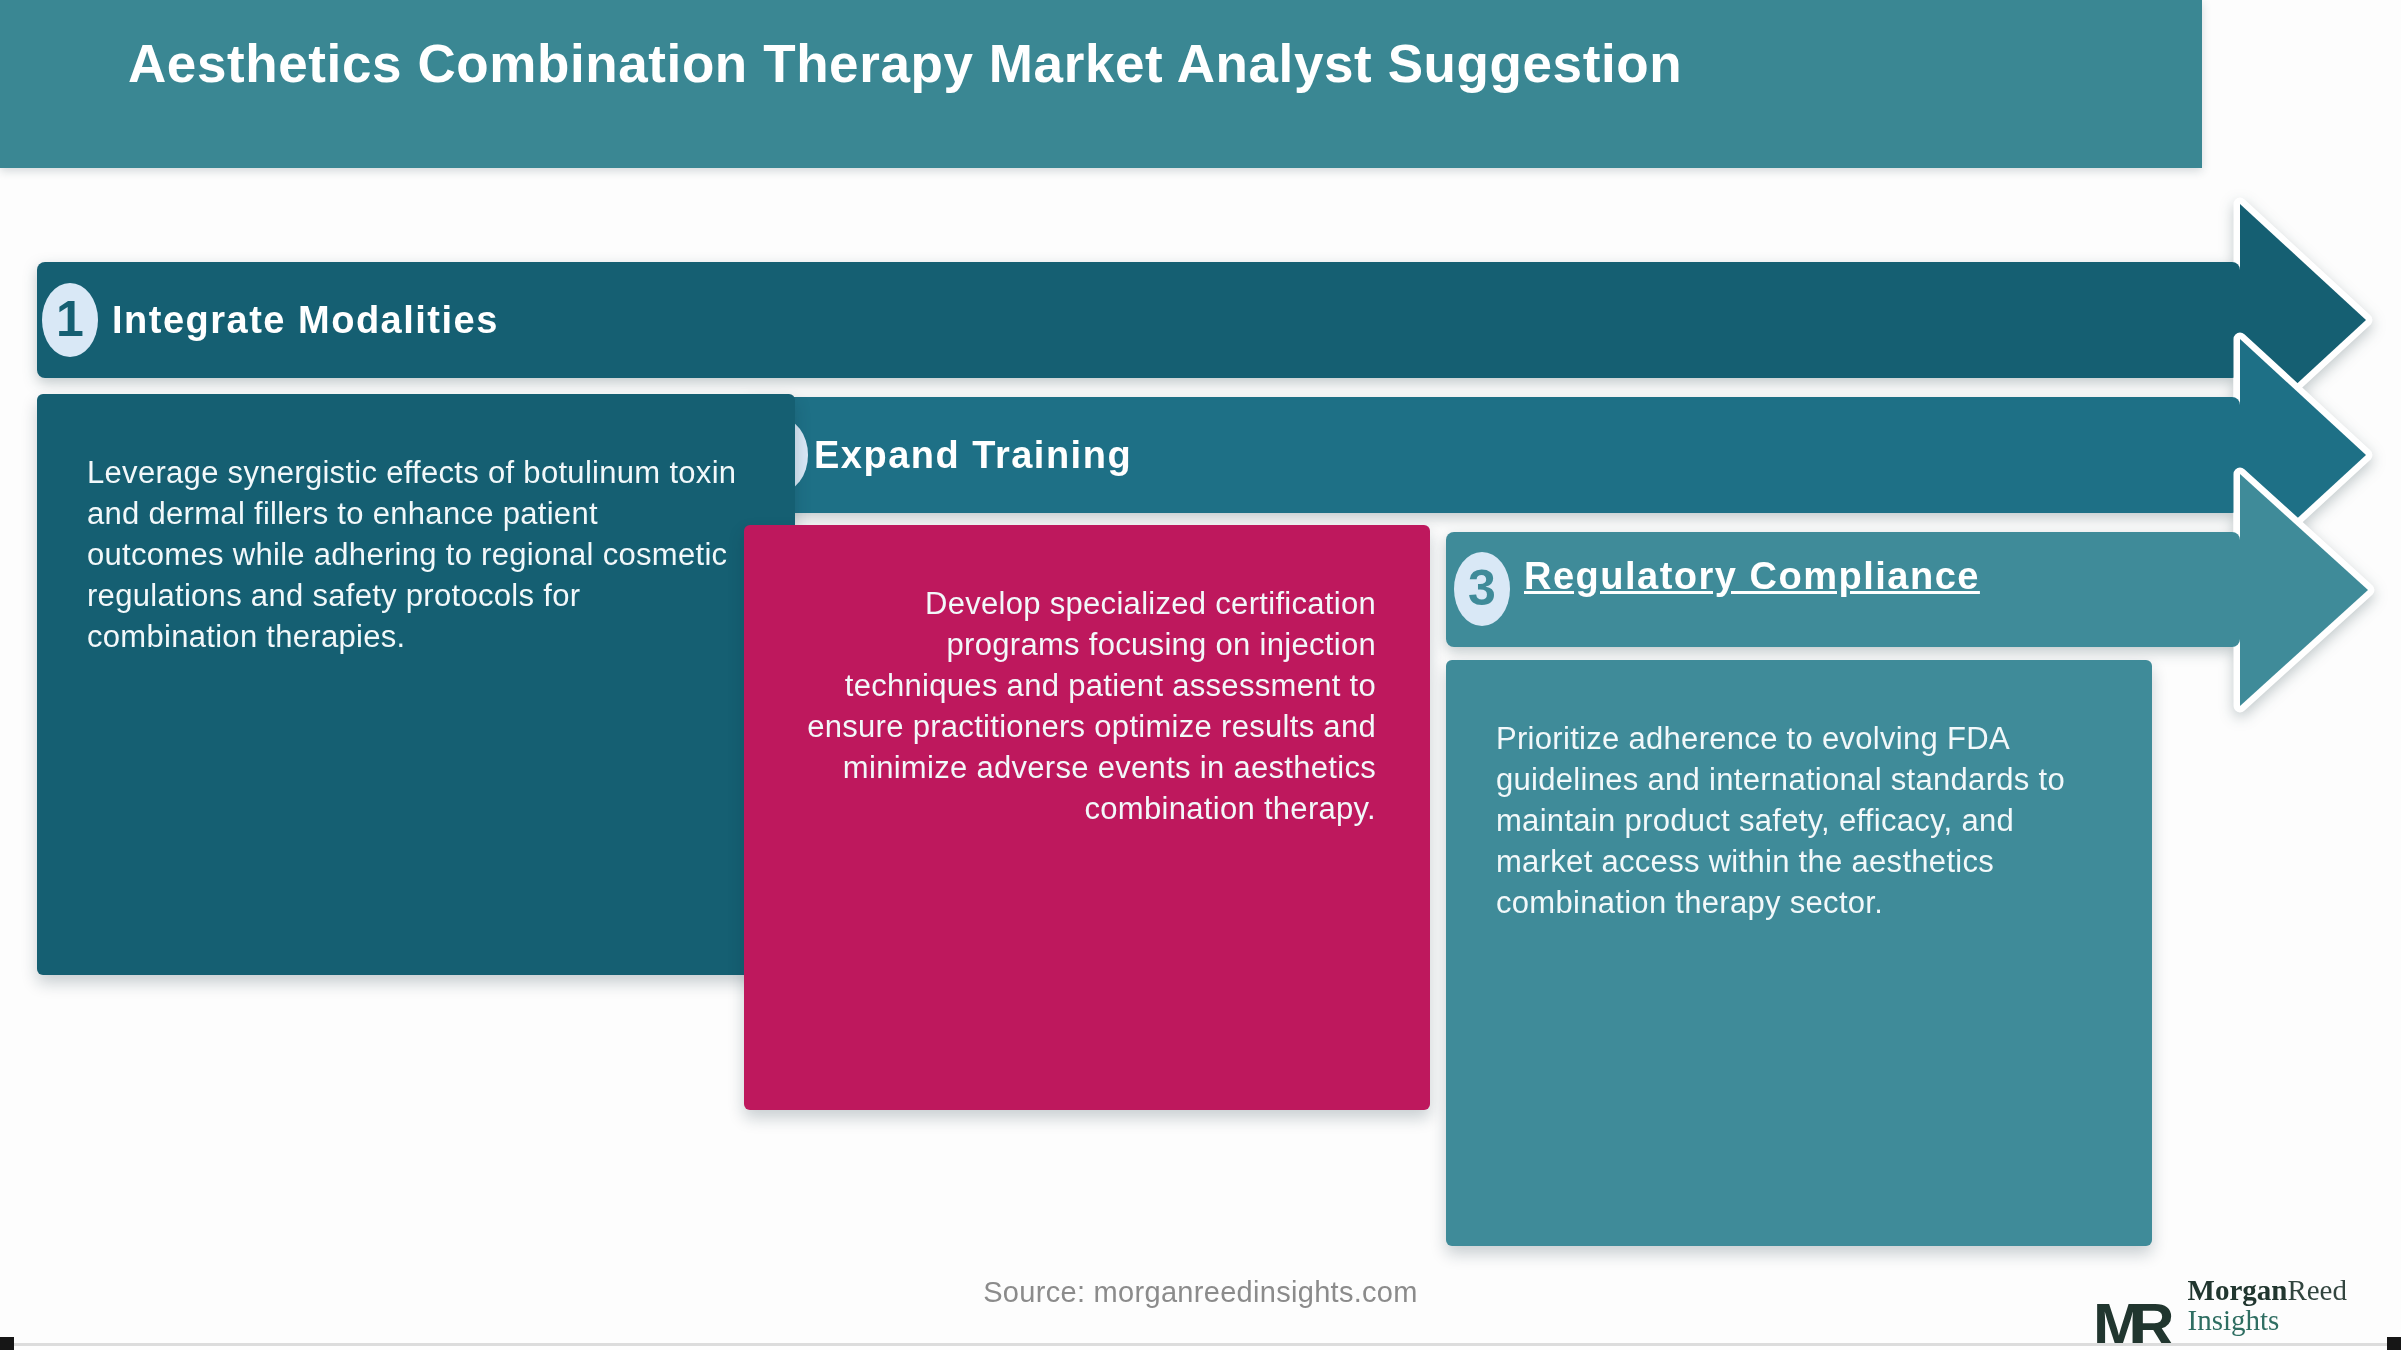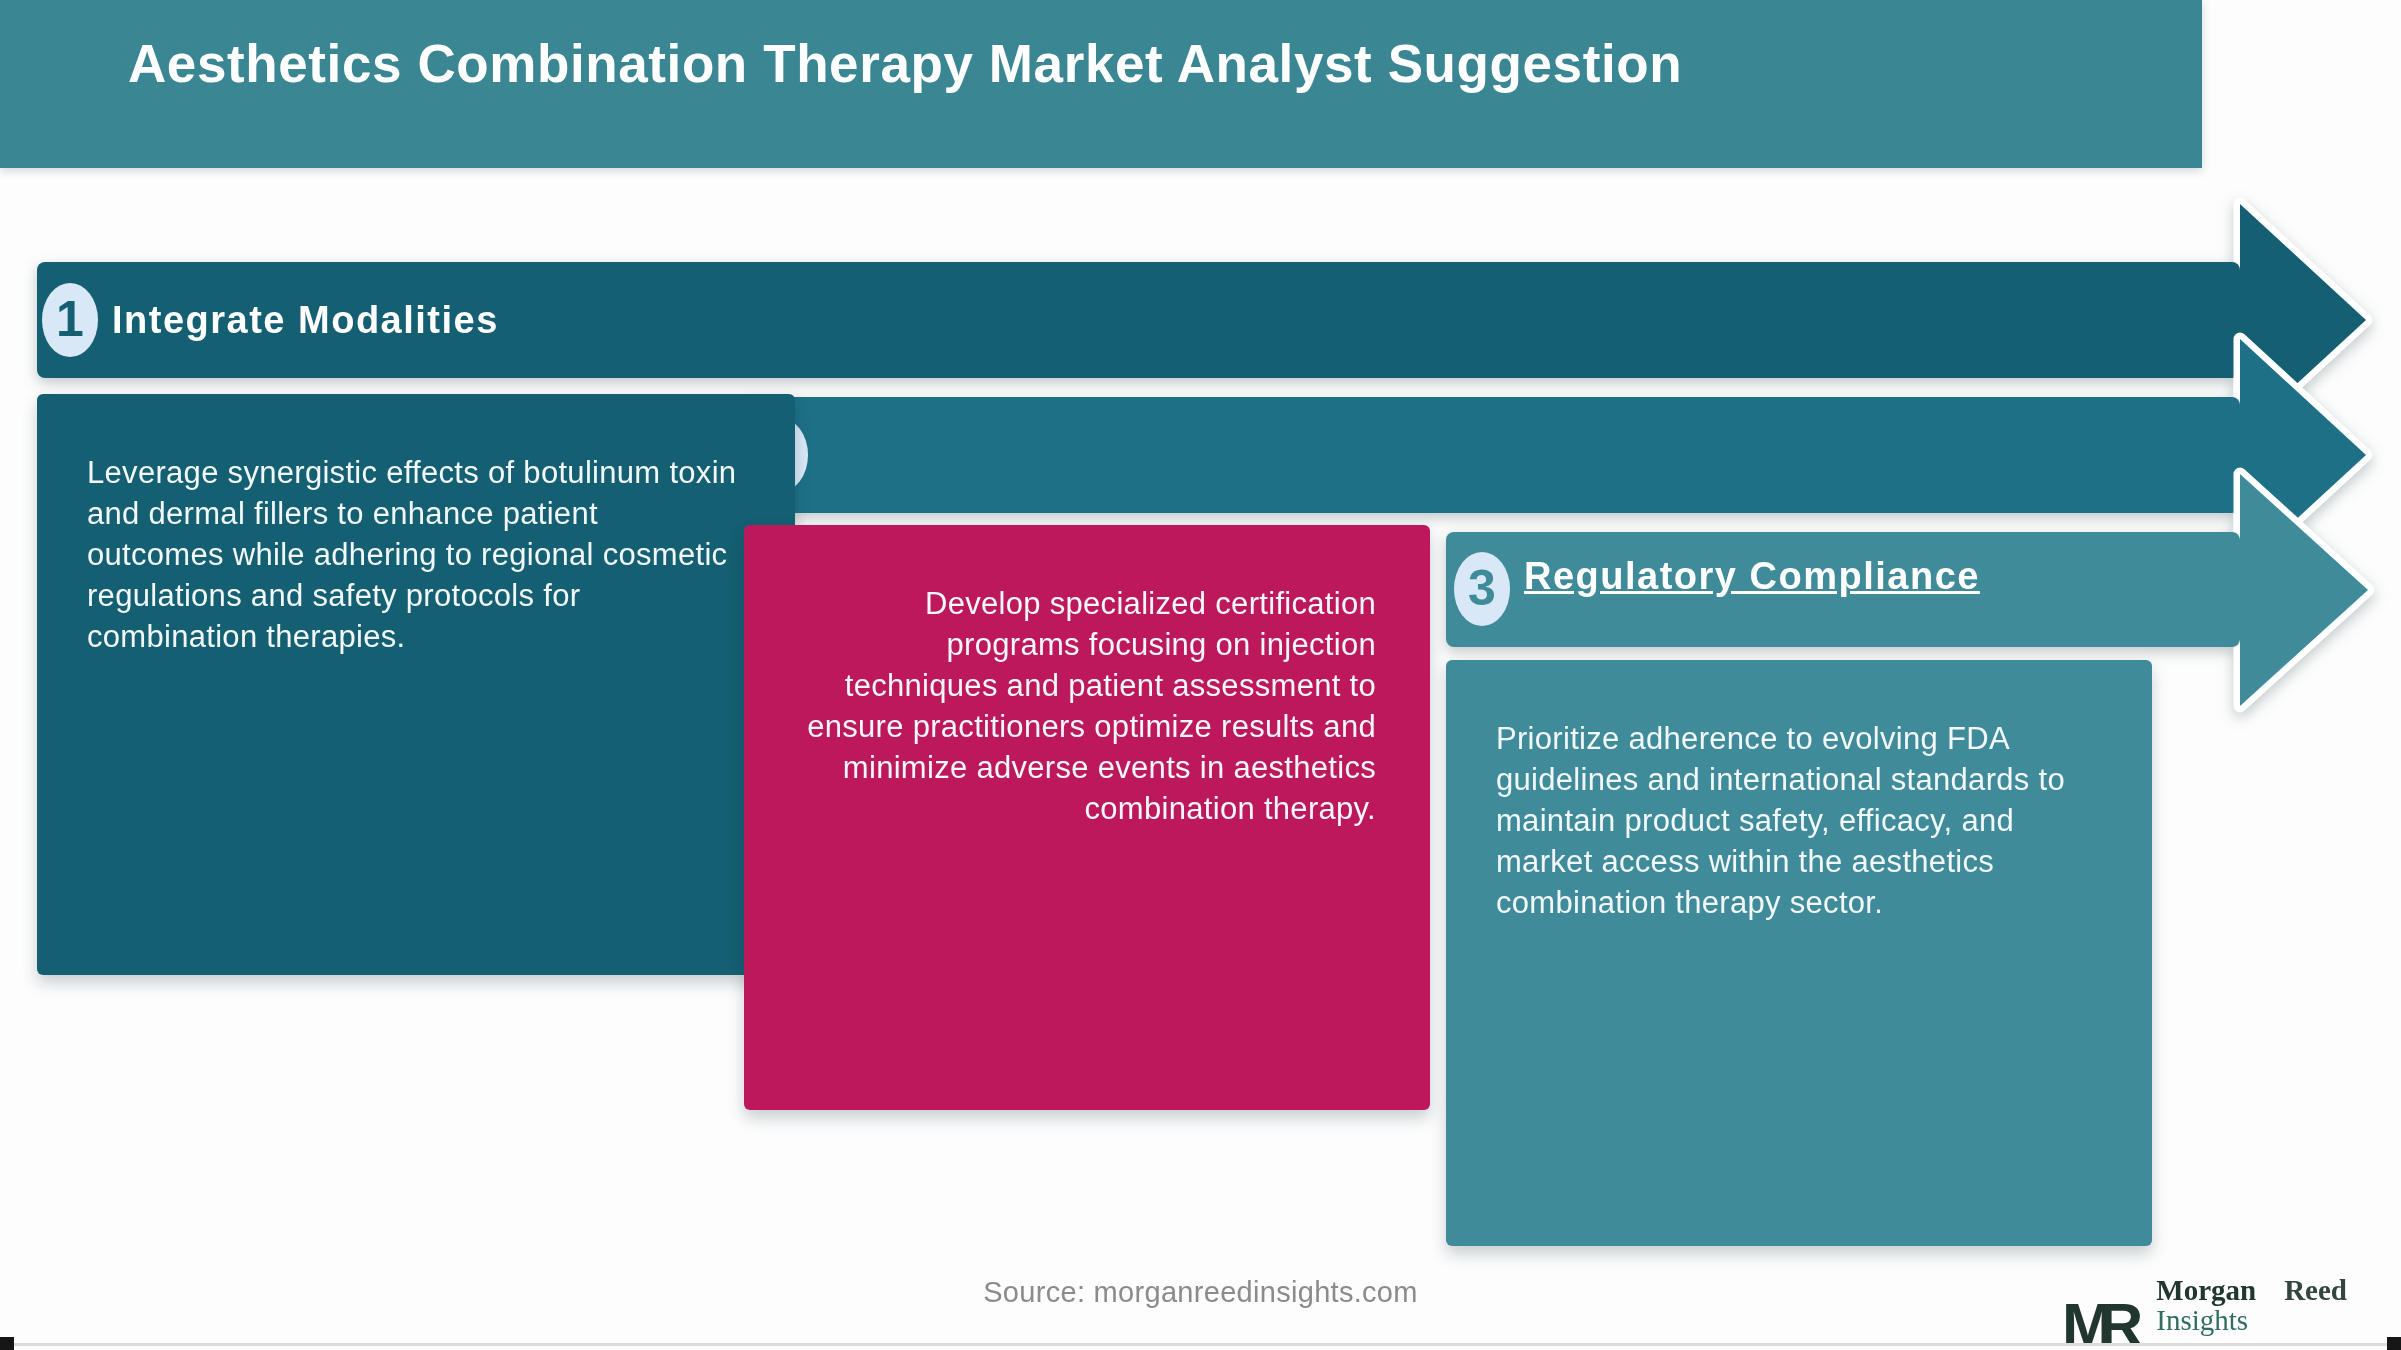--- a/index.html
+++ b/index.html
@@ -54,21 +54,21 @@
   .logo{
     position:absolute;right:54px;top:1254px;display:flex;align-items:center;gap:14px;
   }
   .monogram{
     font-weight:800;font-size:62px;line-height:62px;letter-spacing:-15px;
     padding-right:14px;
   }
   .logo-text{display:flex;flex-direction:column;line-height:30px;}
   .logo-name{font-family:"Liberation Serif","DejaVu Serif",serif;font-size:29px;}
   .logo-name .nb{font-weight:700;}
-  .logo-name .nr{font-weight:700;opacity:.92;margin-left:28px;}
+  .logo-name .nr{font-weight:400;opacity:.92;}
   .logo-tagline{font-family:"Liberation Serif","DejaVu Serif",serif;font-size:29px;}
   
   .bottom-line{position:absolute;left:0;top:1343px;width:2401px;height:3px;background:#dcdcdc;}
   .corner-mark{position:absolute;top:1337px;width:14px;height:13px;background:#161616;}
   .corner-left{left:0;}
   .corner-right{left:2387px;}
 </style>
 </head>
 <body>
 
@@ -88,20 +88,21 @@
 
     <path d="M2240 474 L2368 590 L2240 706 Z" fill="#3F8B99"></path>
     <rect x="1446" y="532" width="794" height="115" rx="8" stroke="none" fill="#3F8B99"></rect>
   </svg>
 
   <div class="badge bdg1" style="background-color: rgb(217, 232, 246); color: rgb(21, 95, 114);">1</div>
   <div class="badge bdg2" style="background-color: rgb(217, 232, 246); color: rgb(30, 112, 134);">2</div>
   <div class="badge bdg3" style="background-color: rgb(217, 232, 246); color: rgb(63, 139, 153);">3</div>
 
   <div class="step-label lbl1">Integrate Modalities</div>
+  <div class="step-label lbl2">Expand Training</div>
   <div class="step-label lbl3">Regulatory Compliance</div>
 
   <div class="box box1" style="background-color: rgb(21, 95, 114);">
     <p>Leverage synergistic effects of botulinum toxin and dermal fillers to enhance patient outcomes while adhering to regional cosmetic regulations and safety protocols for combination therapies.</p>
   </div>
   <div class="box box2" style="background-color: #be185d; text-align: right;">
     <p>Develop specialized certification programs focusing on injection techniques and patient assessment to ensure practitioners optimize results and minimize adverse events in aesthetics combination therapy.</p>
   </div>
   <div class="box box3" style="background-color: rgb(63, 139, 153);">
     <p>Prioritize adherence to evolving FDA guidelines and international standards to maintain product safety, efficacy, and market access within the aesthetics combination therapy sector.</p>

